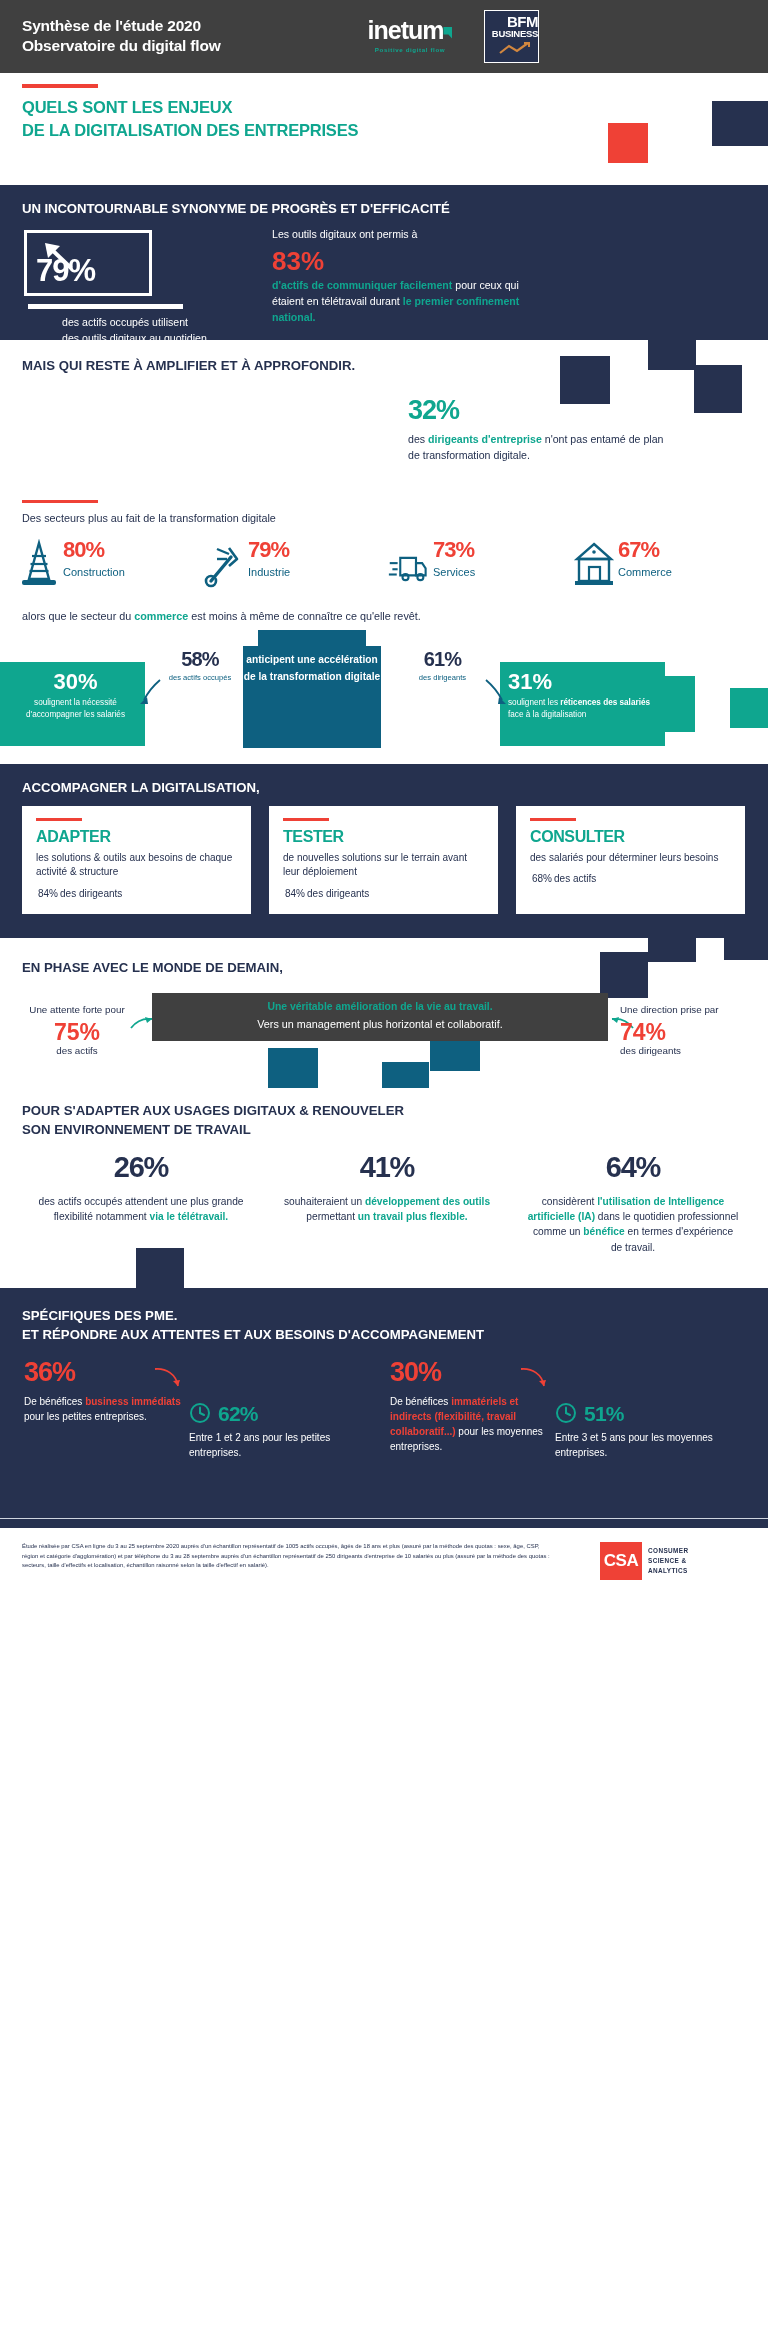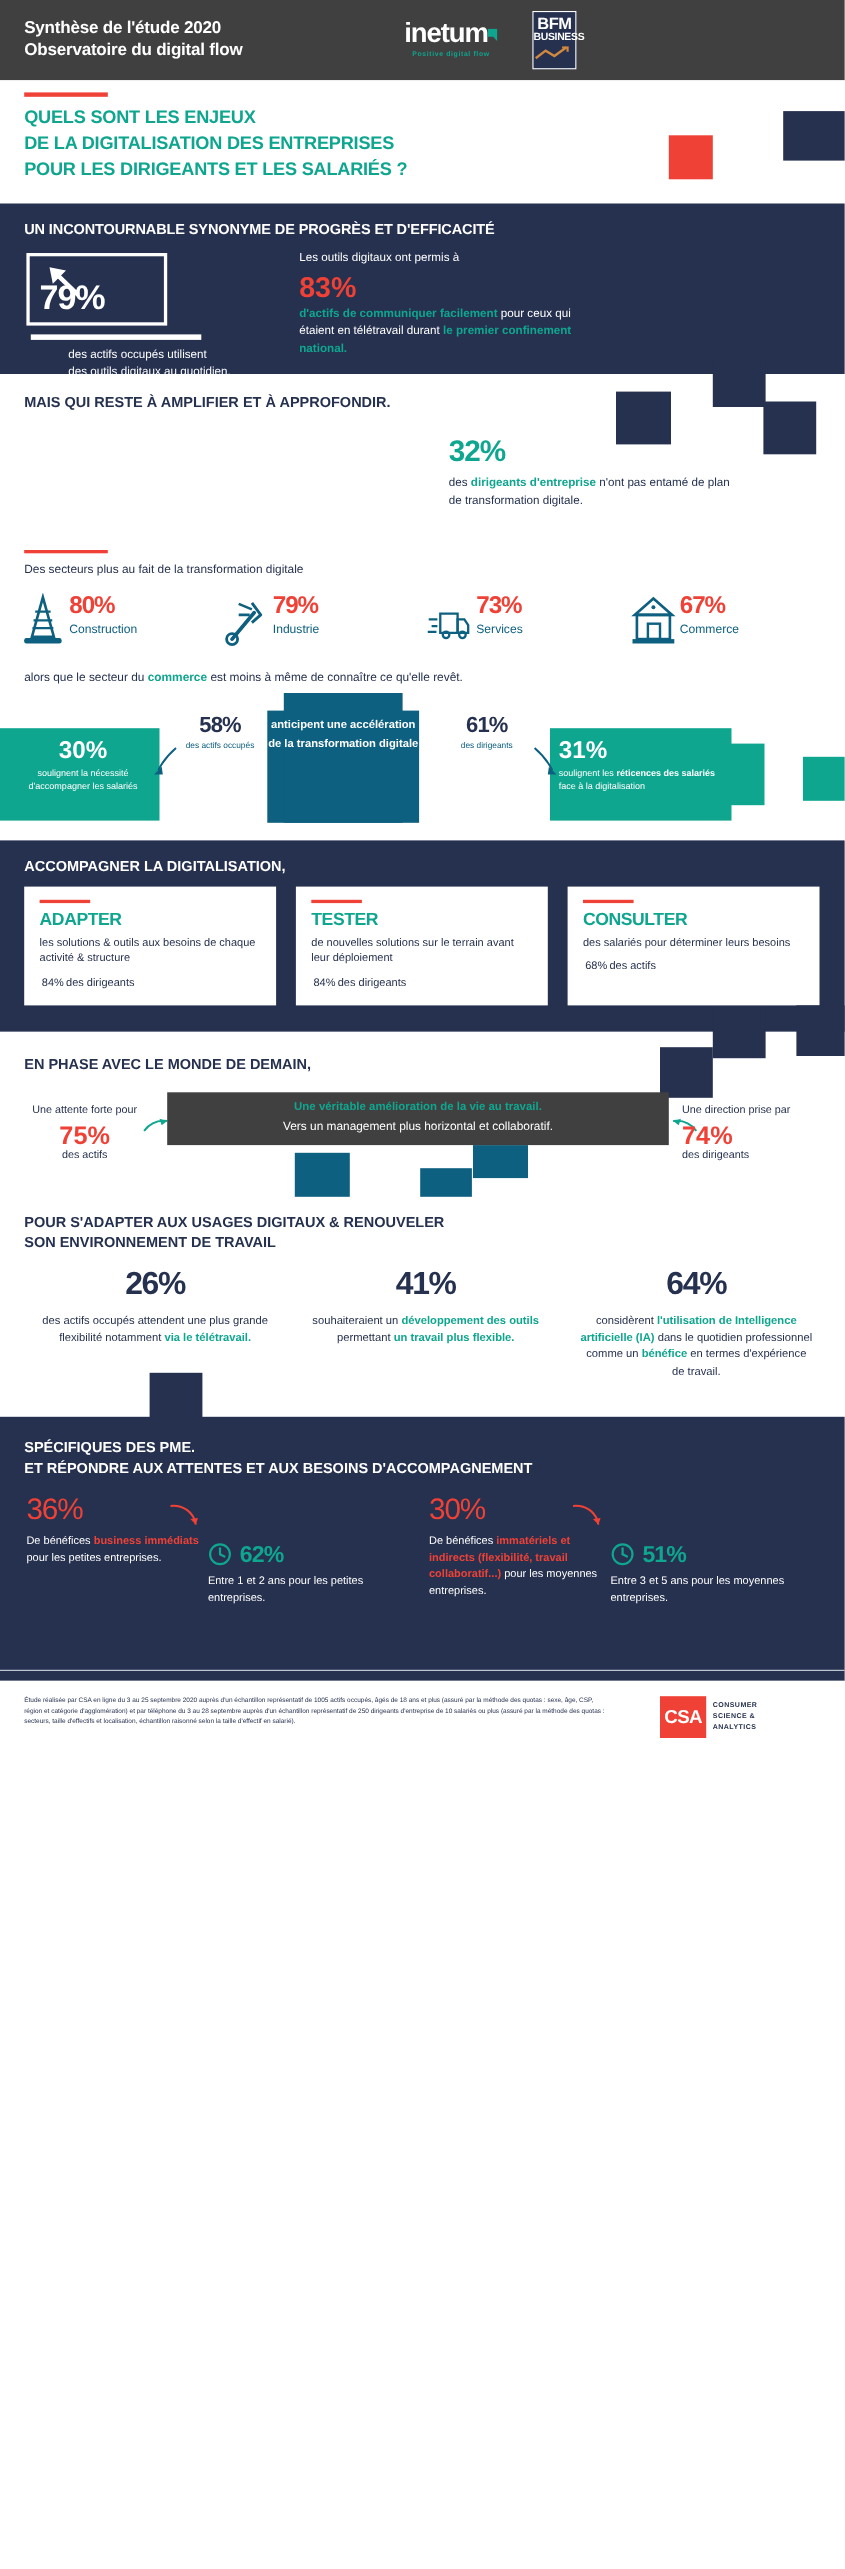--- a/index.html
+++ b/index.html
@@ -22,22 +22,22 @@
     position:absolute; left:22px; top:16px;
     font-size:15.5px; font-weight:bold; color:#fff; line-height:1.32;
     letter-spacing:-0.2px;
   }
   #logo-inetum { position:absolute; left:350px; top:18px; width:120px; text-align:center;}
   #logo-inetum .word { font-size:25px; font-weight:bold; color:#ffffff; letter-spacing:-1px; line-height:1;}
   #logo-inetum .tag  { font-size:6.2px; color:#0fa68f; letter-spacing:0.6px; margin-top:3px; font-weight:bold;}
   .inetum-flag { display:inline-block; width:9px;height:12px; background:#0fa68f; vertical-align:baseline;
      clip-path:polygon(0 0,100% 0,100% 100%,55% 62%,0 62%); }
   #logo-bfm {
-    position:absolute; left:484px; top:10px; width:40px; height:53px;
-    border:1.5px solid #ffffff; background:#26314f; text-align:center; padding-top:4px;
+    position:absolute; left:484px; top:10px; width:55px; height:53px;
+    border:1.5px solid #ffffff; background:#26314f; text-align:right; padding-top:4px;
   }
   #logo-bfm .l1 { font-size:15px; font-weight:bold; color:#fff; line-height:0.95; letter-spacing:-0.5px;}
   #logo-bfm .l2 { font-size:9.5px; font-weight:bold; color:#fff; line-height:1.1; letter-spacing:-0.3px;}
   #logo-bfm .arrow { margin-top:2px; }
 
   
   #title-block { position:absolute; left:0; top:73px; width:768px; height:114px; background:#ffffff; }
   #title-rule { position:absolute; left:22px; top:84px; width:76px; height:4px; background:#ef4136;}
   #main-title {
     position:absolute; left:22px; top:96px; width:480px;
@@ -134,21 +134,21 @@
   .ucol .n { font-size:29px; font-weight:bold; color:#26314f; letter-spacing:-1.2px; line-height:1.1;}
   .ucol .t { font-size:10.2px; color:#26314f; line-height:1.5; margin-top:10px;}
   .ucol .t b { color:#0fa68f; font-weight:bold;}
 
   
   #sec6 { position:absolute; left:0; top:1288px; width:768px; height:240px; background:#26314f;}
   #sec6-head { position:absolute; left:22px; top:18px; font-size:13.2px; font-weight:bold; color:#fff; line-height:1.45;}
   .pme { position:absolute; top:70px; width:330px; display:flex;}
   .pme-a { left:24px; } .pme-b { left:390px; }
   .pme .half { width:165px; }
-  .pme .n { font-size:27px; font-weight:normal; color:#ef4136; line-height:1.1; letter-spacing:-1px;}
+  .pme .n { font-size:27px; font-weight:bold; color:#ef4136; line-height:1.1; letter-spacing:-1px;}
   .pme .t { font-size:10px; color:#fff; line-height:1.5; margin-top:6px;}
   .pme .t b { color:#ef4136; font-weight:bold; }
   .pme .half2 { width:165px; padding-top:44px; }
   .pme .clockrow { display:flex; align-items:center; gap:7px; }
   .pme .n2 { font-size:21px; font-weight:bold; color:#0fa68f; line-height:1; letter-spacing:-0.8px;}
   .pme .t2 { font-size:10px; color:#fff; line-height:1.5; margin-top:6px;}
 
   
   #footer { position:absolute; left:0; top:1528px; width:768px; height:100px; background:#fff;}
   #footnote { position:absolute; left:22px; top:14px; width:530px; font-size:5.9px; color:#26314f; line-height:1.62;}
@@ -181,21 +181,20 @@
 </div>
 
 <div id="title-block">
   <div class="deco navy" style="left:712px;top:28px;width:56px;height:45px;"></div>
   <div class="deco red" style="left:608px;top:50px;width:40px;height:40px;"></div>
 </div>
 <div id="title-rule"></div>
 <div id="main-title">
   <div>QUELS SONT LES ENJEUX</div>
   <div>DE LA DIGITALISATION DES ENTREPRISES</div>
-  <div>POUR LES DIRIGEANTS ET LES SALARIÉS ?</div>
 </div>
 
 <div id="sec1">
   <div id="sec1-head">UN INCONTOURNABLE SYNONYME DE PROGRÈS ET D'EFFICACITÉ</div>
   <div id="box79"></div>
   <svg style="position:absolute;left:42px;top:56px;" width="32" height="30" viewBox="0 0 32 30">
     <line x1="29" y1="27" x2="7" y2="6" stroke="#fff" stroke-width="4"></line>
     <polygon points="3,2 18,5 6,17" fill="#fff"></polygon>
   </svg>
   <div id="val79">79%</div>

